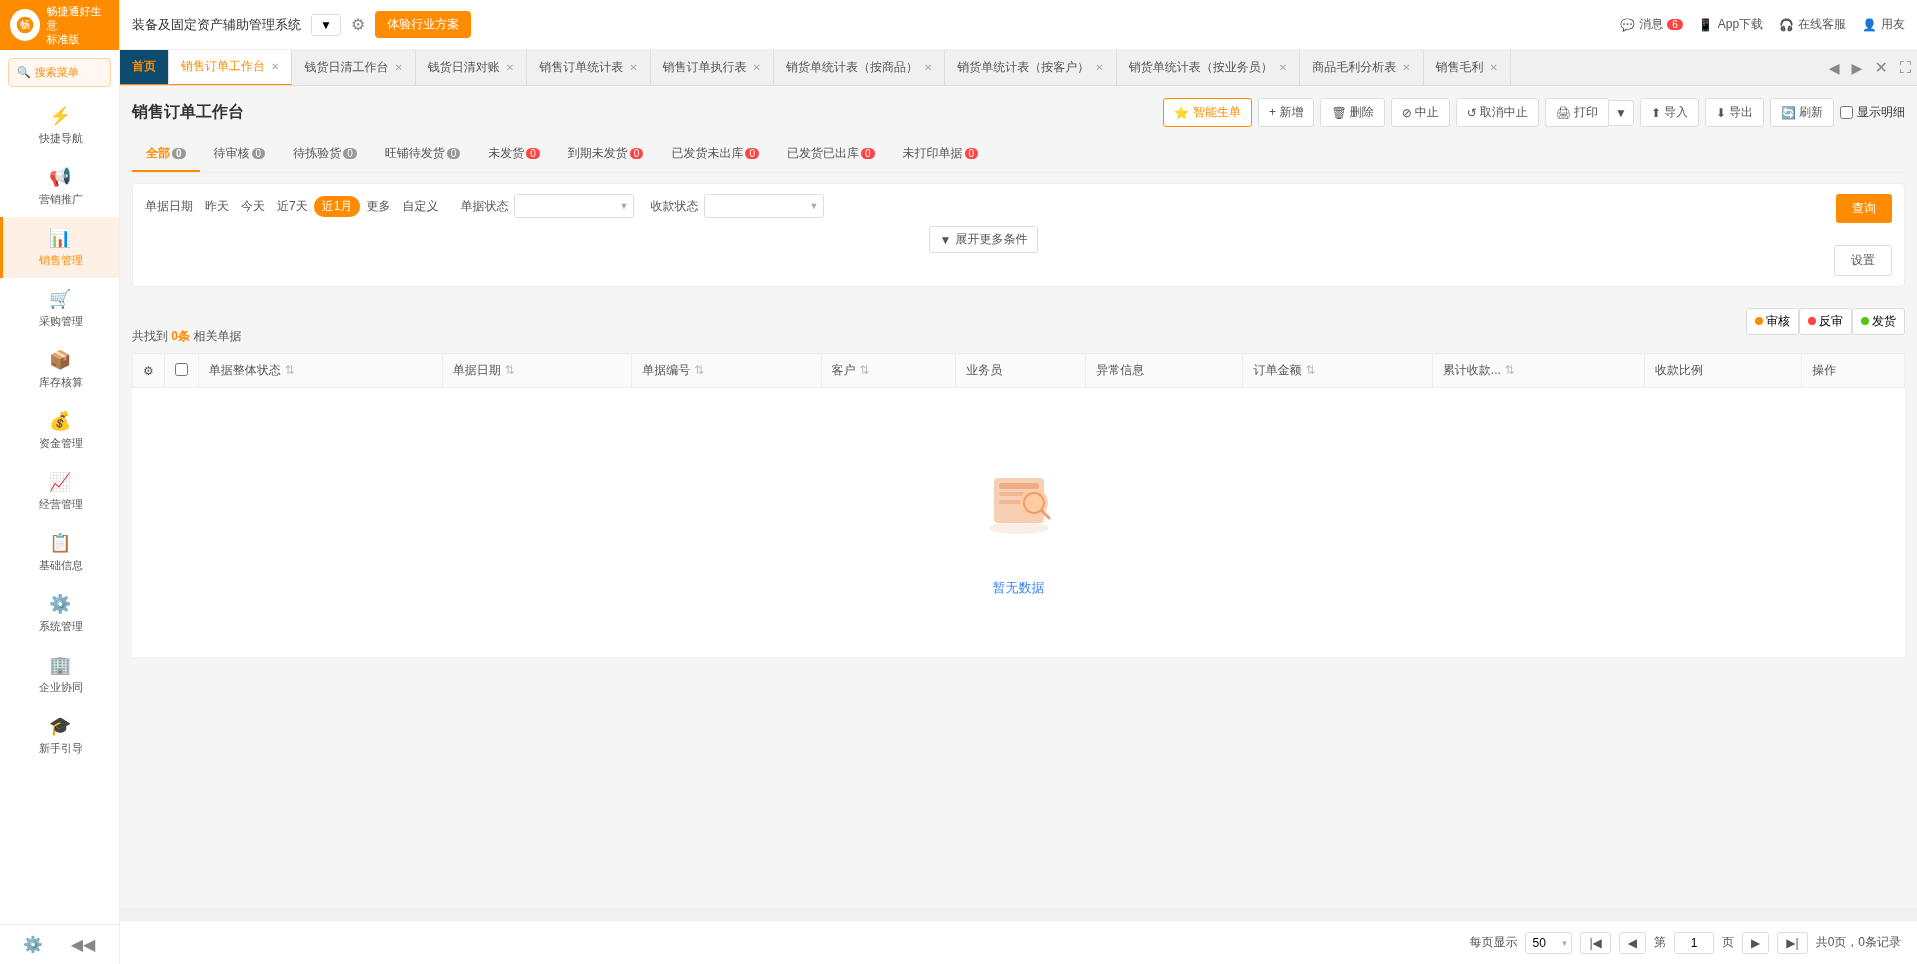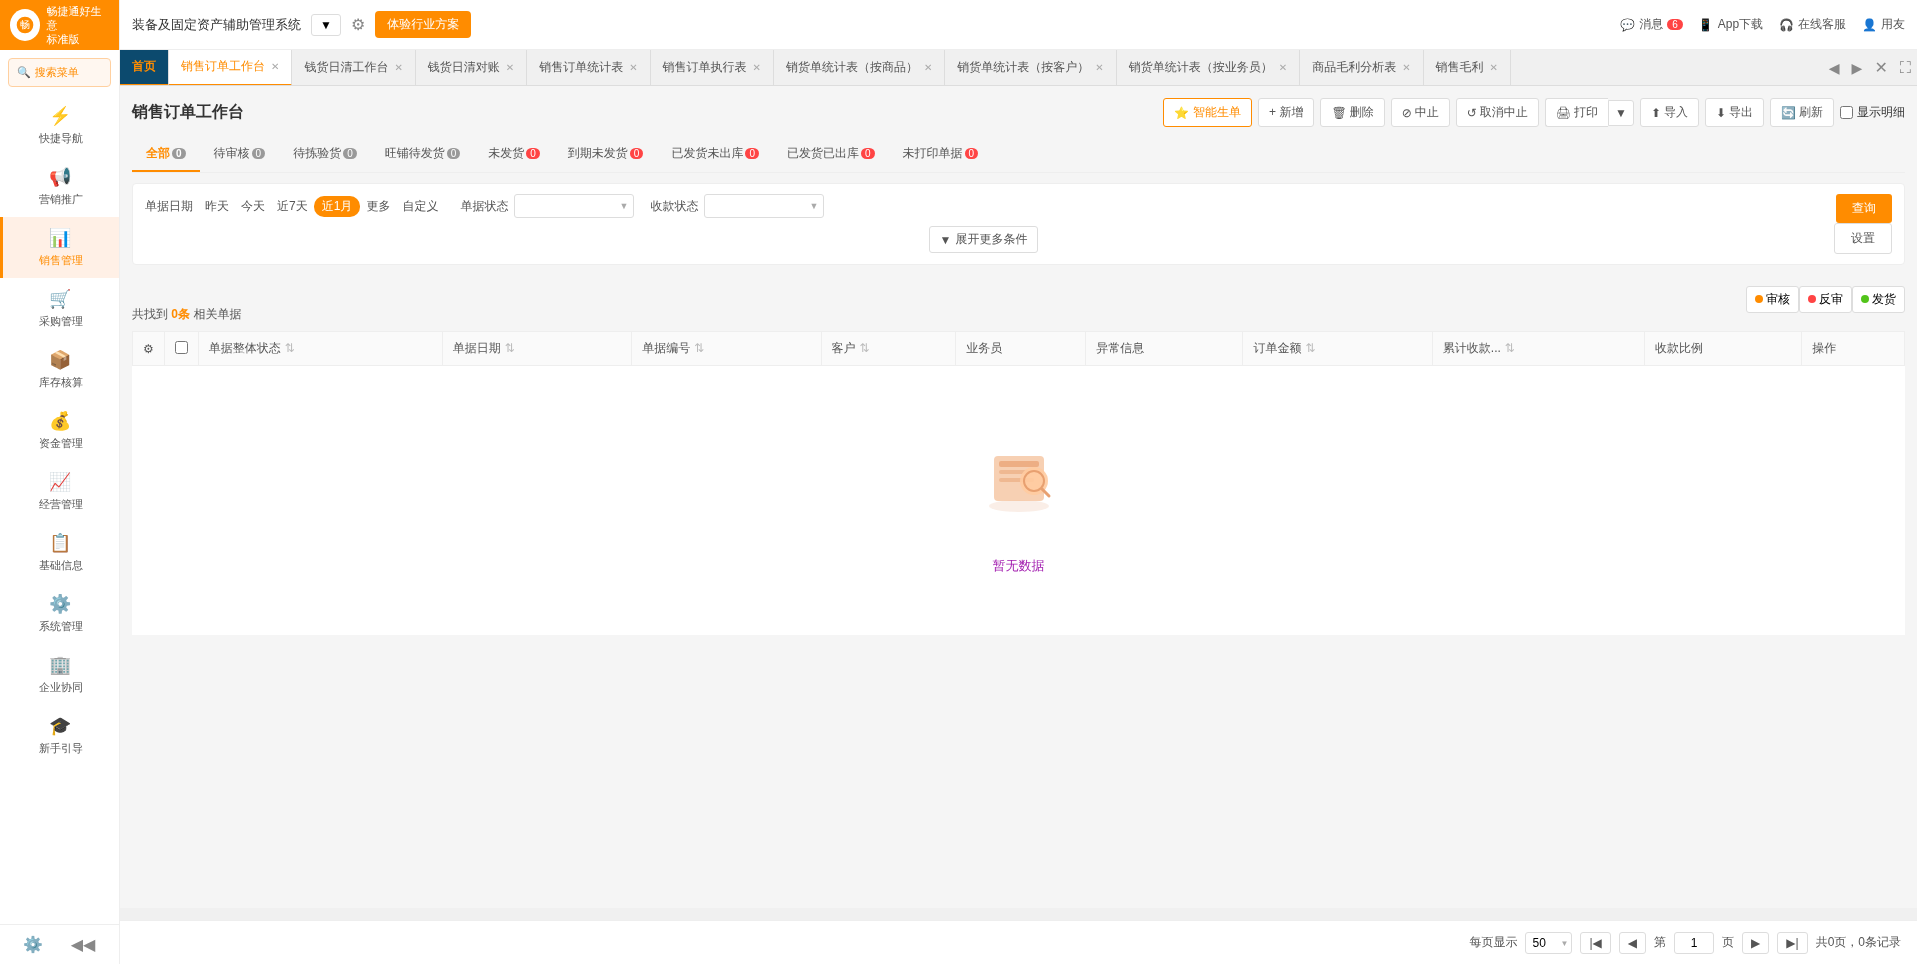--- a/index.html
+++ b/index.html
@@ -76,21 +76,21 @@
     .filter-date-opt { padding: 2px 6px; cursor: pointer; color: #555; font-size: 12px; border-radius: 2px; }
     .filter-date-opt.active { background: #ff8c00; color: #fff; border-radius: 10px; padding: 2px 8px; }
     .filter-date-range { color: #666; font-size: 11px; }
     .filter-select { border: 1px solid #ddd; border-radius: 3px; padding: 4px 20px 4px 8px; font-size: 12px; background: #fff; cursor: pointer; appearance: none; -webkit-appearance: none; min-width: 120px; }
     .filter-select-wrap { position: relative; }
     .filter-select-wrap::after { content: '▼'; position: absolute; right: 6px; top: 50%; transform: translateY(-50%); font-size: 9px; color: #aaa; pointer-events: none; }
     .expand-btn { display: flex; align-items: center; gap: 4px; padding: 4px 10px; border: 1px solid #ddd; border-radius: 3px; background: #fff; font-size: 12px; cursor: pointer; color: #555; }
     .filter-expand-row { display: flex; justify-content: center; margin-top: 8px; }
     .query-btn { background: #ff8c00; color: #fff; border: none; border-radius: 3px; padding: 6px 16px; font-size: 12px; cursor: pointer; }
     .set-btn { background: #fff; color: #555; border: 1px solid #ddd; border-radius: 3px; padding: 6px 16px; font-size: 12px; cursor: pointer; }
-    .filter-right { margin-left: auto; display: flex; flex-direction: column; gap: 0; align-items: flex-end; }
+    .filter-right { margin-left: auto; display: flex; flex-direction: column; gap: 22px; align-items: flex-end; }
 
     
     .table-header { display: flex; align-items: center; justify-content: space-between; margin-bottom: 8px; }
     .table-info { font-size: 12px; color: #555; margin-top: 31px; }
     .table-info .count { color: #ff8c00; font-weight: bold; }
     .table-actions { display: flex; gap: 0; margin-left: 16px; }
     .table-action-btn { display: flex; align-items: center; gap: 3px; padding: 4px 8px; border: 1px solid #ddd; border-radius: 3px; background: #fff; font-size: 12px; cursor: pointer; }
     .dot { width: 8px; height: 8px; border-radius: 50%; display: inline-block; }
     .dot-orange { background: #ff8c00; }
     .dot-red { background: #ff4444; }
@@ -98,21 +98,21 @@
 
     .data-table { width: 100%; border-collapse: collapse; background: #fff; font-size: 12px; }
     .data-table th { background: #fafafa; border: 1px solid #eee; padding: 8px 10px; text-align: left; color: #555; font-weight: normal; white-space: nowrap; }
     .data-table th .sort-icon { color: #bbb; margin-left: 4px; }
     .data-table td { border: 1px solid #eee; padding: 8px 10px; color: #555; }
     .th-checkbox { width: 30px; }
 
     
     .empty-state { display: flex; flex-direction: column; align-items: center; justify-content: center; padding: 60px 0; }
     .empty-icon { font-size: 80px; margin-bottom: 12px; }
-    .empty-text { color: #a21caf; font-size: 13px; }
+    .empty-text { color: #3b82f6; font-size: 13px; }
 
     
     .table-footer { height: 44px; background: #fff; border-top: 1px solid #eee; display: flex; align-items: center; justify-content: flex-end; padding: 0 16px; gap: 8px; font-size: 12px; color: #555; }
     .page-input { width: 40px; border: 1px solid #ddd; border-radius: 3px; padding: 3px 6px; text-align: center; font-size: 12px; }
     .page-btn { background: none; border: 1px solid #ddd; border-radius: 3px; padding: 3px 8px; cursor: pointer; font-size: 12px; color: #555; }
     .page-btn:disabled { color: #ccc; cursor: default; }
     .per-page-select { border: 1px solid #ddd; border-radius: 3px; padding: 3px 18px 3px 6px; font-size: 12px; background: #fff; cursor: pointer; appearance: none; -webkit-appearance: none; }
     .per-page-wrap { position: relative; }
     .per-page-wrap::after { content: '▼'; position: absolute; right: 4px; top: 50%; transform: translateY(-50%); font-size: 8px; color: #aaa; pointer-events: none; }
 

